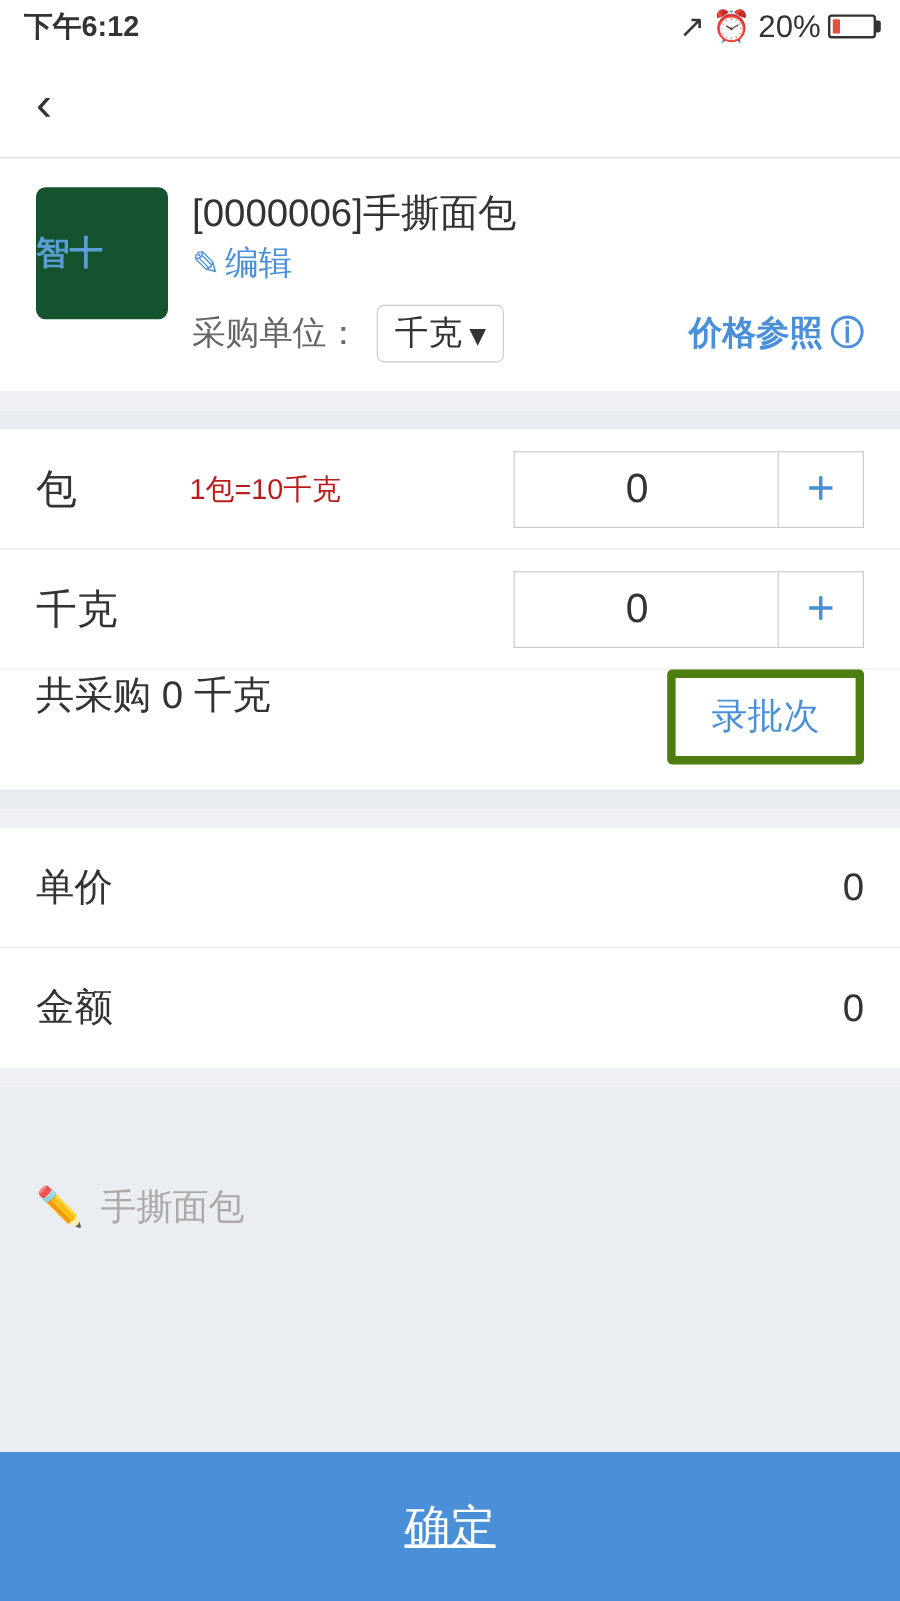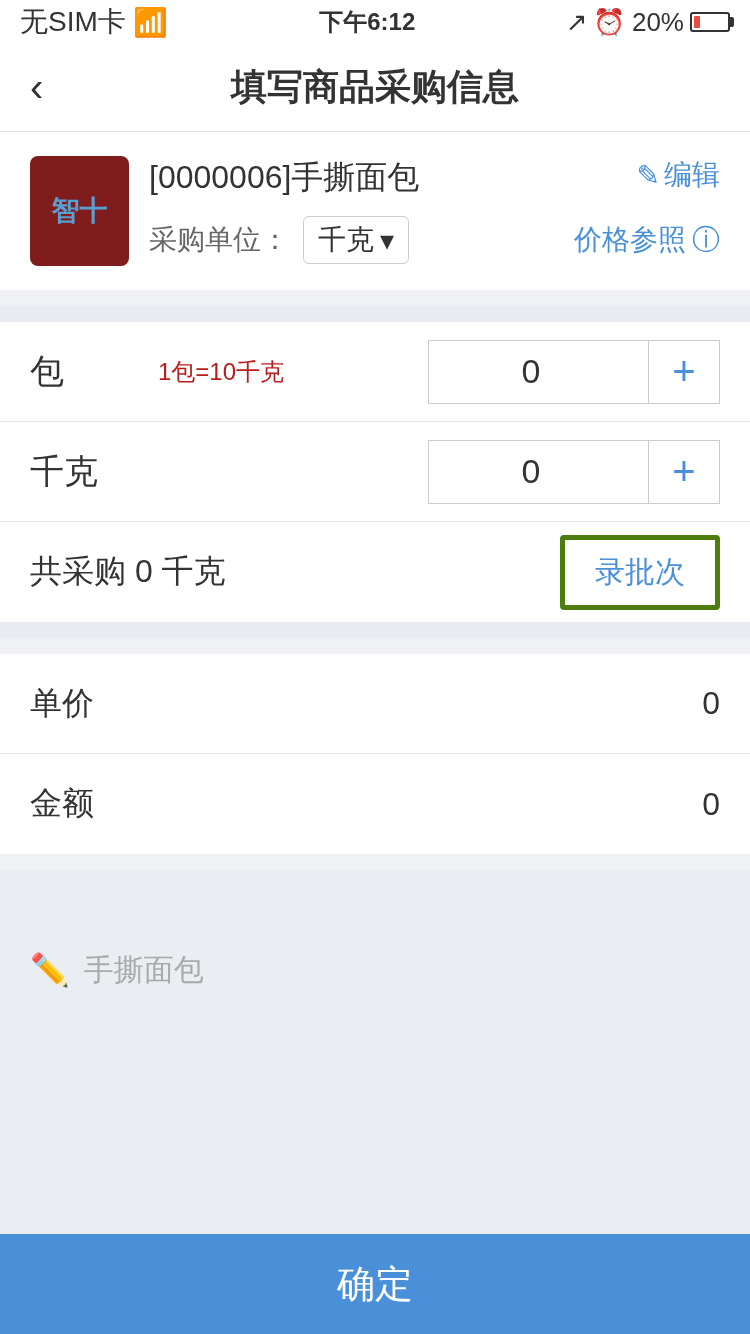--- a/index.html
+++ b/index.html
@@ -67,41 +67,41 @@
     
     .product-card {
       background: #fff;
       padding: 24px 30px;
       display: flex;
       align-items: flex-start;
       gap: 20px;
       margin-bottom: 16px;
     }
     .product-image {
-      width: 99px;
+      width: 110px;
       height: 110px;
-      background: #7f1d1d;
+      background: #14532d;
       border-radius: 8px;
       display: flex;
       align-items: center;
-      justify-content: center;
       flex-shrink: 0;
     }
     .product-image-logo {
       font-size: 28px;
       color: #5a9fd4;
       font-weight: bold;
       text-align: center;
     }
     .product-info { flex: 1; }
     .product-header {
       display: flex;
       justify-content: space-between;
       align-items: flex-start;
       margin-bottom: 16px;
+      flex-direction: column;
     }
     .product-name {
       font-size: 32px;
       color: #333;
       font-weight: 500;
     }
     .edit-btn {
       color: #4a90d9;
       font-size: 28px;
       display: flex;
@@ -129,20 +129,21 @@
       gap: 6px;
       cursor: pointer;
     }
     .price-ref {
       color: #4a90d9;
       font-size: 28px;
       margin-left: auto;
       display: flex;
       align-items: center;
       gap: 6px;
+      font-weight: bold;
     }
 
     
     .section-divider {
       height: 16px;
       background: #e8ebf0;
     }
 
     
     .input-section { background: #fff; }
@@ -189,32 +190,32 @@
       font-size: 40px;
       display: flex;
       align-items: center;
       justify-content: center;
       cursor: pointer;
     }
 
     
     .total-row {
       display: flex;
-      align-items: center;
+      align-items: flex-start;
       justify-content: space-between;
       padding: 0 30px;
       height: 100px;
       background: #fff;
     }
     .total-label {
       font-size: 32px;
       color: #333;
     }
     .record-btn {
-      border: 5px solid #4d7c0f;
+      border: 7px solid #4d7c0f;
       color: #4a90d9;
       background: #fff;
       padding: 12px 30px;
       font-size: 30px;
       border-radius: 4px;
       cursor: pointer;
     }
 
     
     .price-section {
@@ -245,53 +246,49 @@
     }
     .remarks-icon { color: #999; font-size: 32px; }
     .remarks-placeholder { color: #aaa; font-size: 30px; }
 
     
     .confirm-btn {
       position: fixed;
       bottom: 0;
       left: 0;
       width: 750px;
-      height: 100px;
+      height: 124px;
       background: #4a90d9;
       color: #fff;
       font-size: 38px;
       border: none;
       cursor: pointer;
       display: flex;
       align-items: center;
       justify-content: center;
+      text-decoration: underline;
     }
   </style>
 </head>
 <body>
 
 <div class="status-bar">
-  <div class="status-left">
-    <span>无SIM卡</span>
-    <span>📶</span>
-  </div>
   <div class="status-center">下午6:12</div>
   <div class="status-right">
     <span>↗</span>
     <span>⏰</span>
     <span>20%</span>
     <div class="battery-icon">
       <div class="battery-fill"></div>
     </div>
   </div>
 </div>
 
 <div class="nav-bar">
   <div class="nav-back">‹</div>
-  <div class="nav-title">填写商品采购信息</div>
 </div>
 
 <div class="product-card">
   <div class="product-image">
     <div class="product-image-logo">智十</div>
   </div>
   <div class="product-info">
     <div class="product-header">
       <div class="product-name">[0000006]手撕面包</div>
       <div class="edit-btn">

